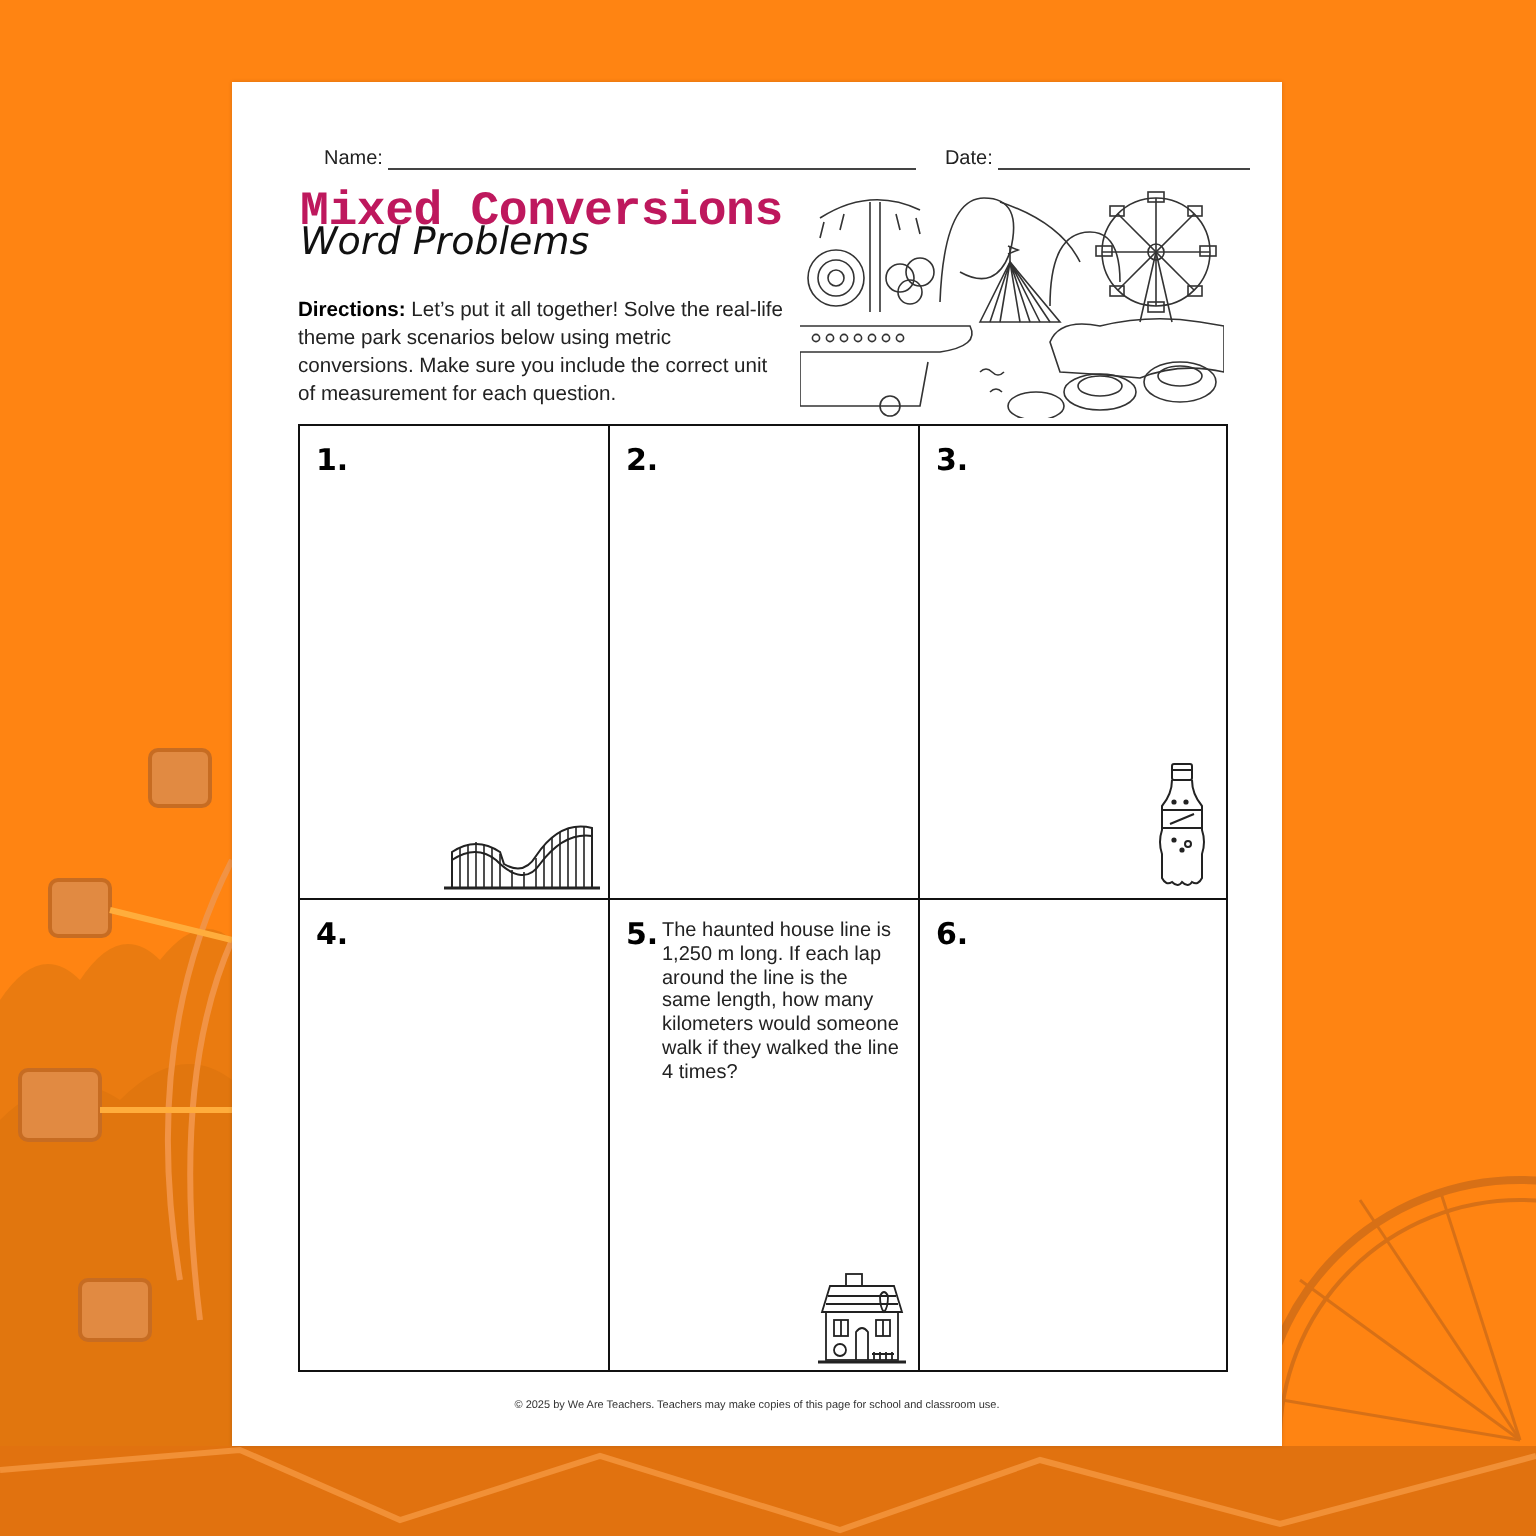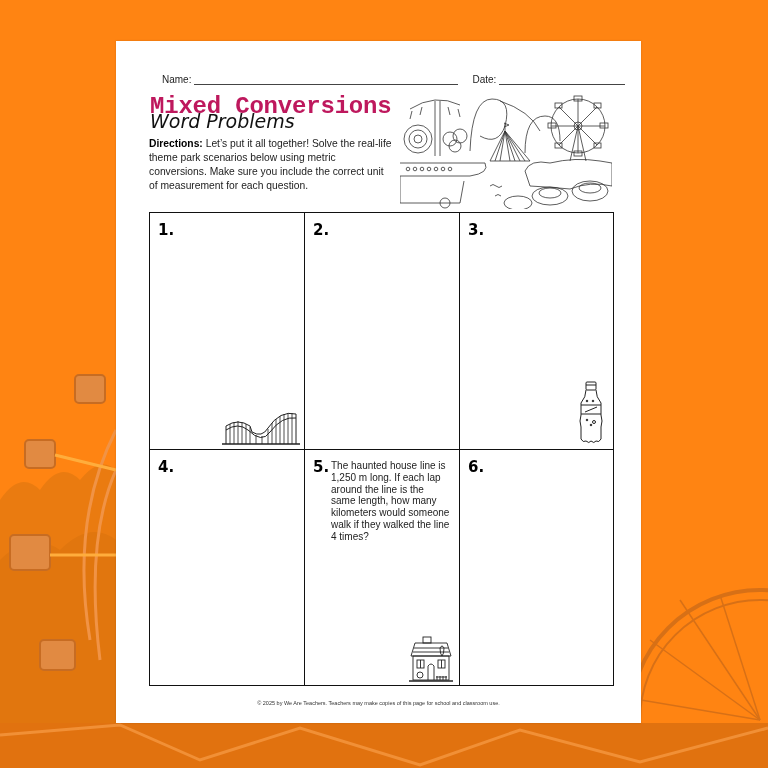--- a/index.html
+++ b/index.html
@@ -23,21 +23,21 @@
   .date-line { flex: 1; }
   .title {
     position: absolute; left: 34px; top: 52px; font-size: 24px; font-weight: bold;
     color: #be185d; letter-spacing: -0.2px; font-family: Liberation Mono, monospace;
   }
   .subtitle {
     position: absolute; left: 34px; top: 69px; font-size: 19px; font-style: italic;
     color: #111; font-family: "DejaVu Sans", sans-serif;
   }
   .directions {
-    position: absolute; left: 33px; top: 96px; width: 245px; font-size: 10.3px;
+    position: absolute; left: 33px; top: 108px; width: 245px; font-size: 10.3px;
     line-height: 14px; color: #222;
   }
   .directions b { color: #000; }
   .scene {
     position: absolute; left: 284px; top: 50px; width: 212px; height: 118px;
   }
   .grid {
     position: absolute; left: 33px; top: 171px; width: 465px; height: 474px;
     border: 1.5px solid #111; box-sizing: border-box;
     display: grid; grid-template-columns: 155px 155px 1fr; grid-template-rows: 237px 1fr;

